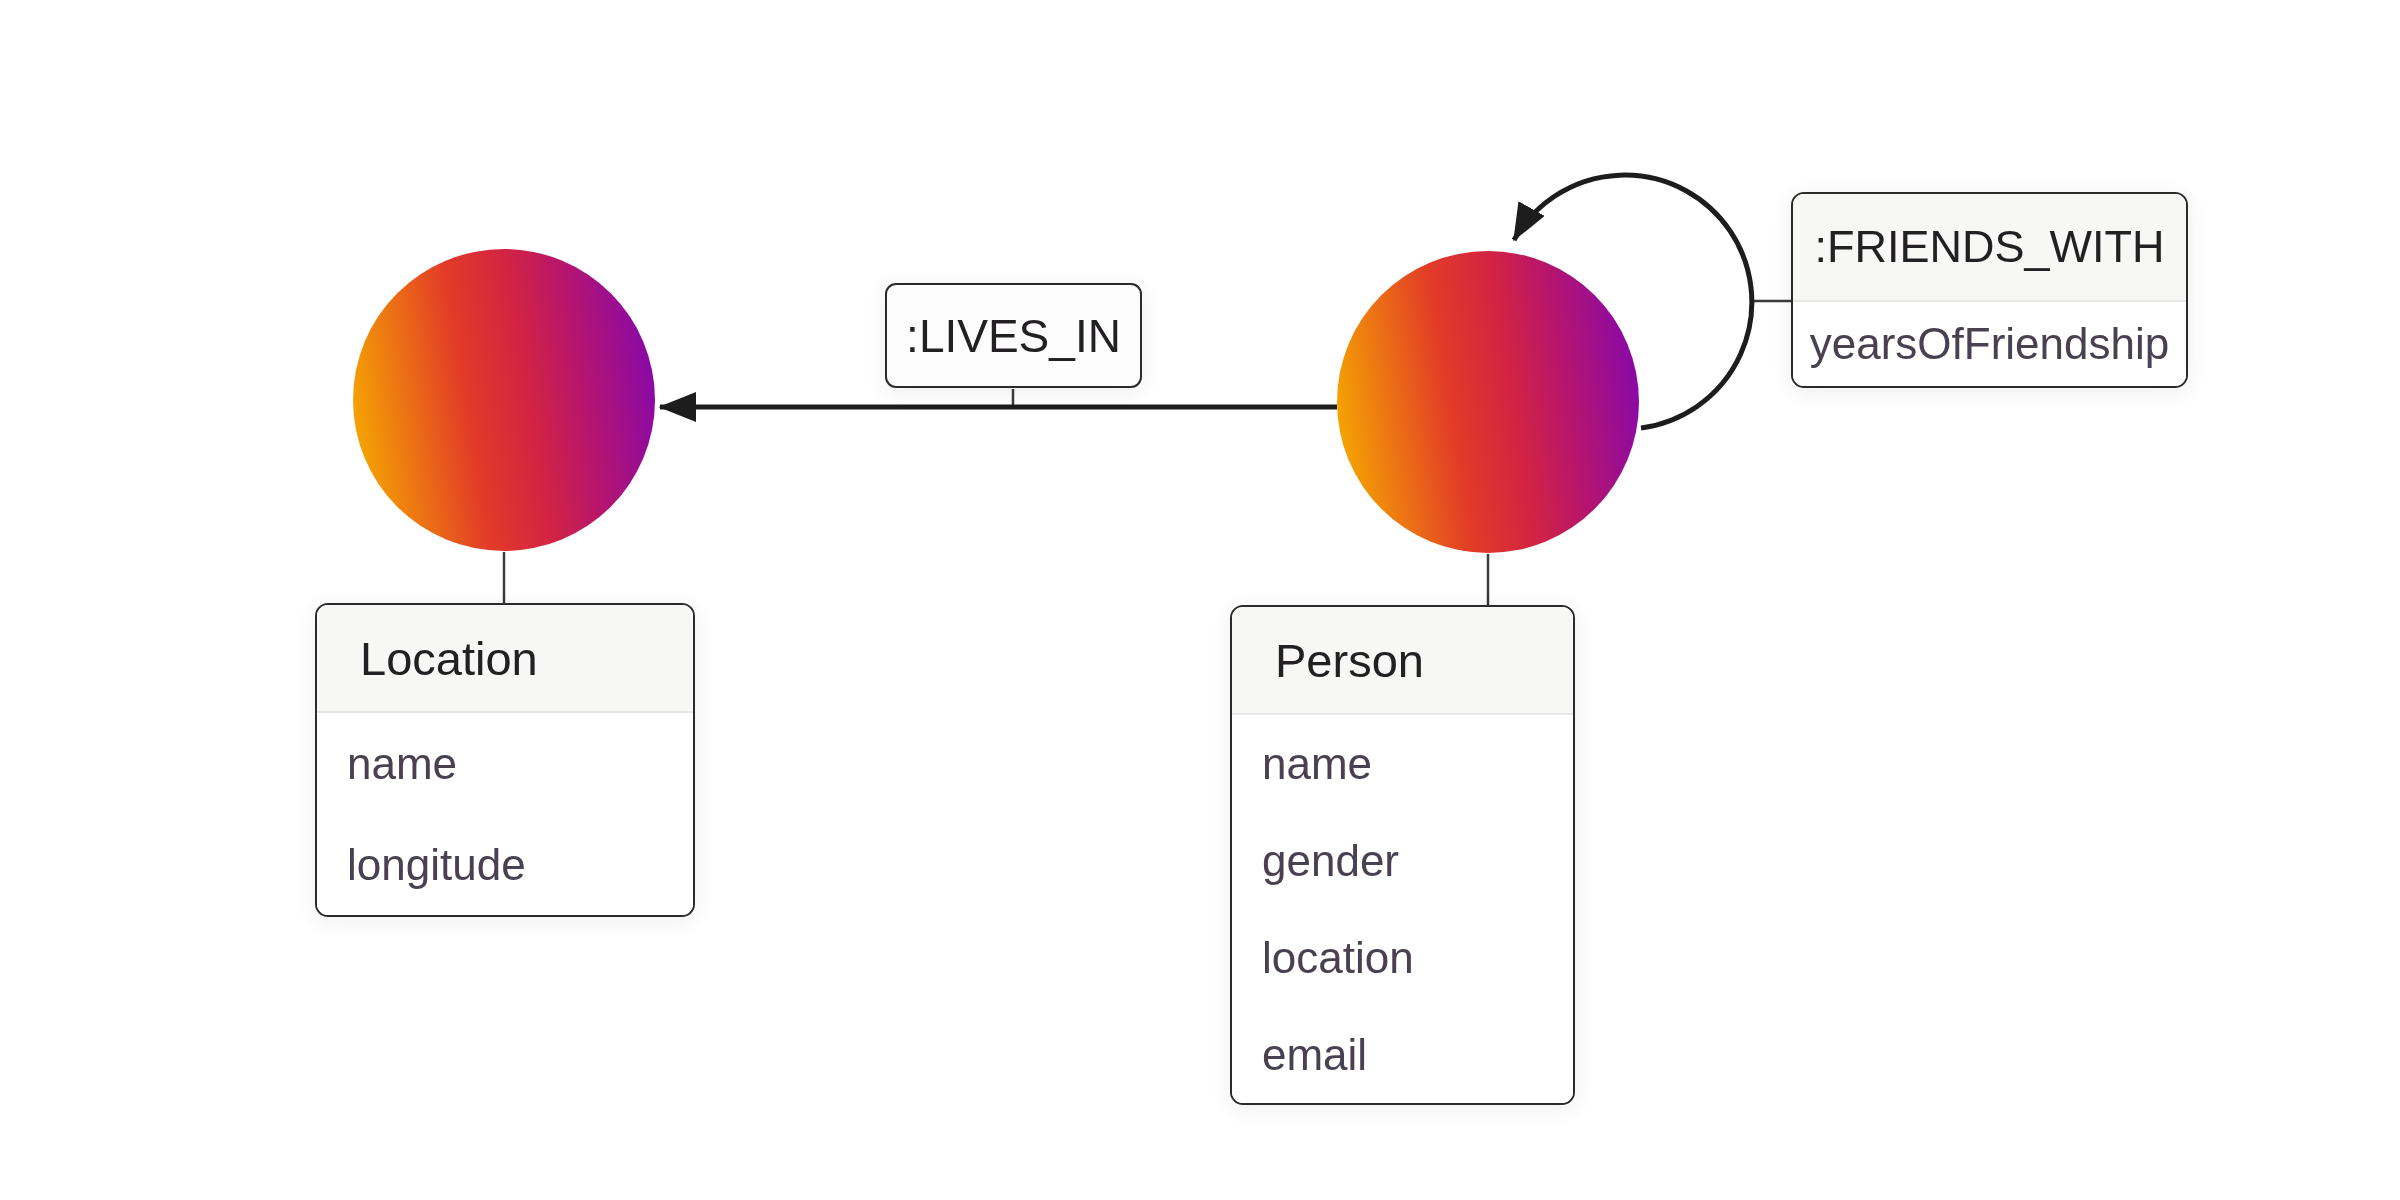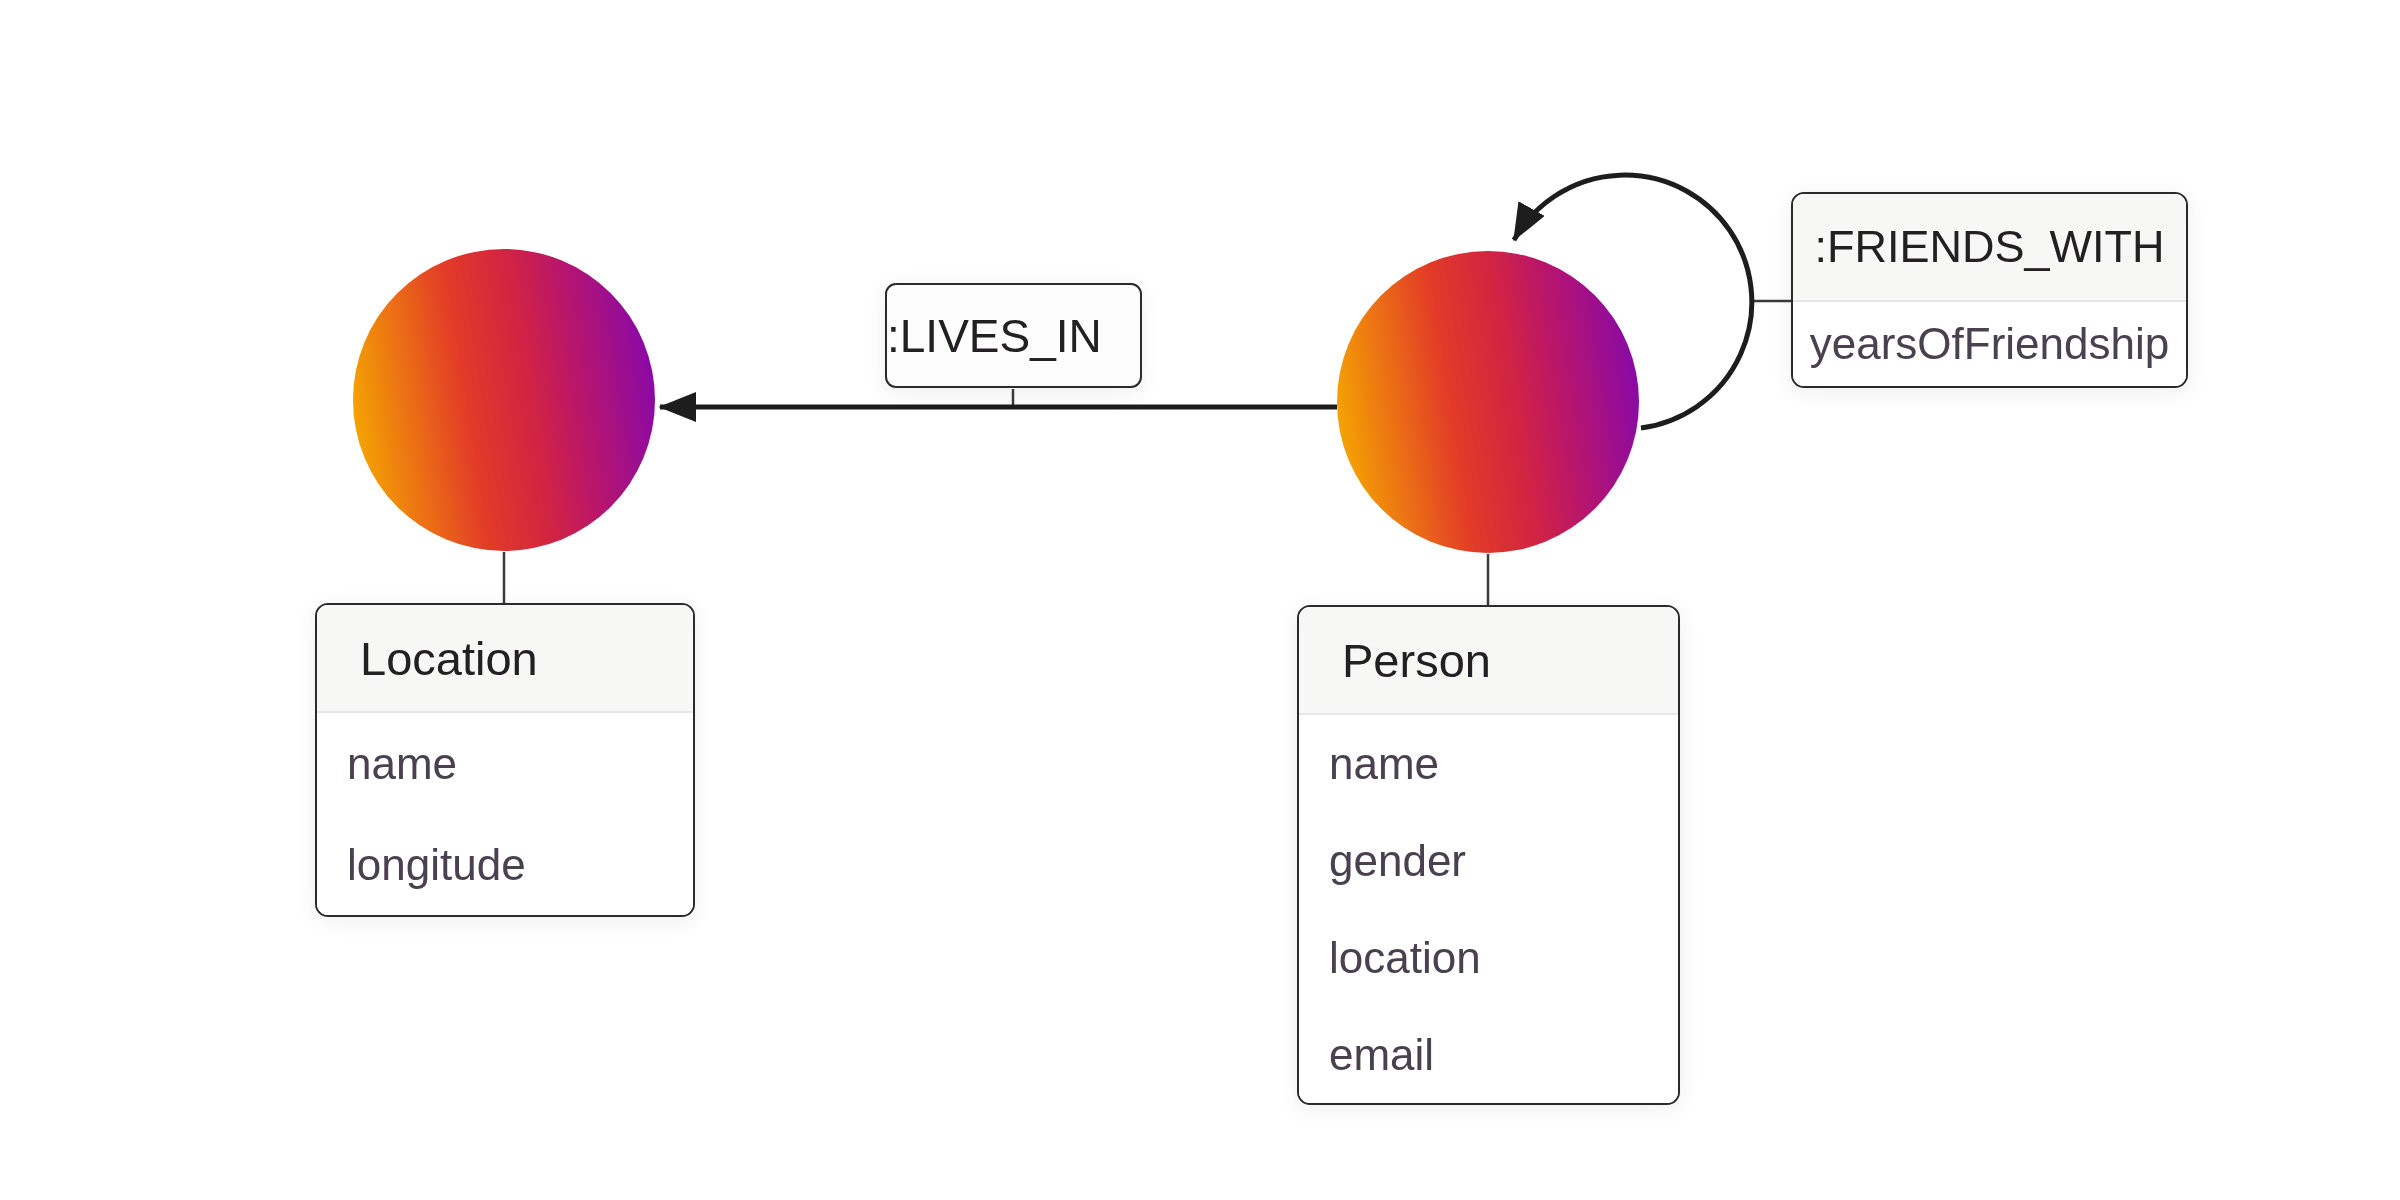--- a/index.html
+++ b/index.html
@@ -41,28 +41,28 @@
     padding-left: 30px;
     font-size: 44px;
     color: #4a4150;
     background: #ffffff;
   }
   .center { justify-content: center; padding-left: 0; }
 
   .location { left: 315px; top: 603px; width: 380px; }
   .location .row { height: 101px; }
 
-  .person { left: 1297px; top: 605px; width: 383px; }
+  .person { left: 1230px; top: 605px; width: 345px; }
   .person .row { height: 97px; }
 
   .lives-in {
     left: 885px; top: 283px; width: 257px; height: 105px;
     border-radius: 11px;
     background: #fcfcfc;
-    display: flex; align-items: center; justify-content: flex-start;
+    display: flex; align-items: center; justify-content: center;
     font-size: 46px; color: #232023;
   }
   .friends-with { left: 1791px; top: 192px; width: 397px; }
   .friends-with .card-header { font-size: 45px; }
   .friends-with .row { height: 84px; }
 </style>
 </head>
 <body>
 
 <div class="stage">

